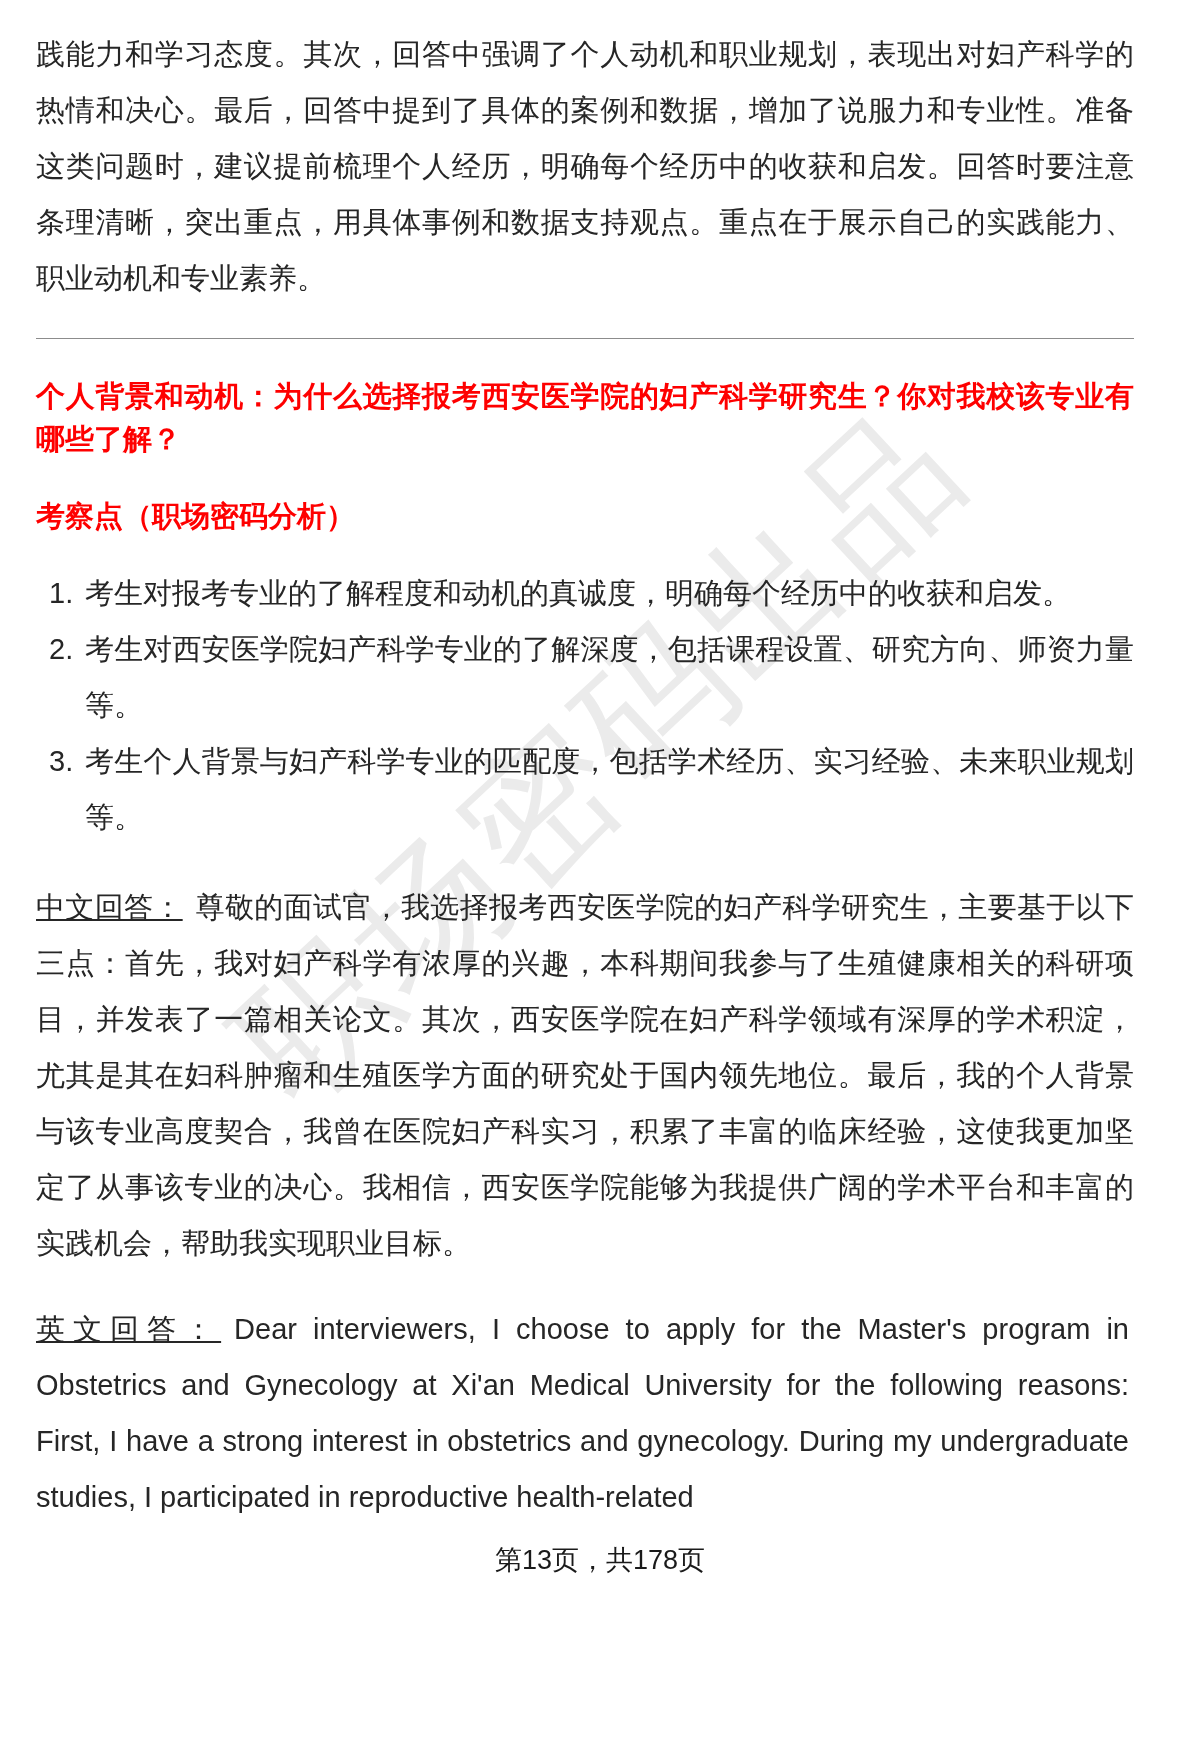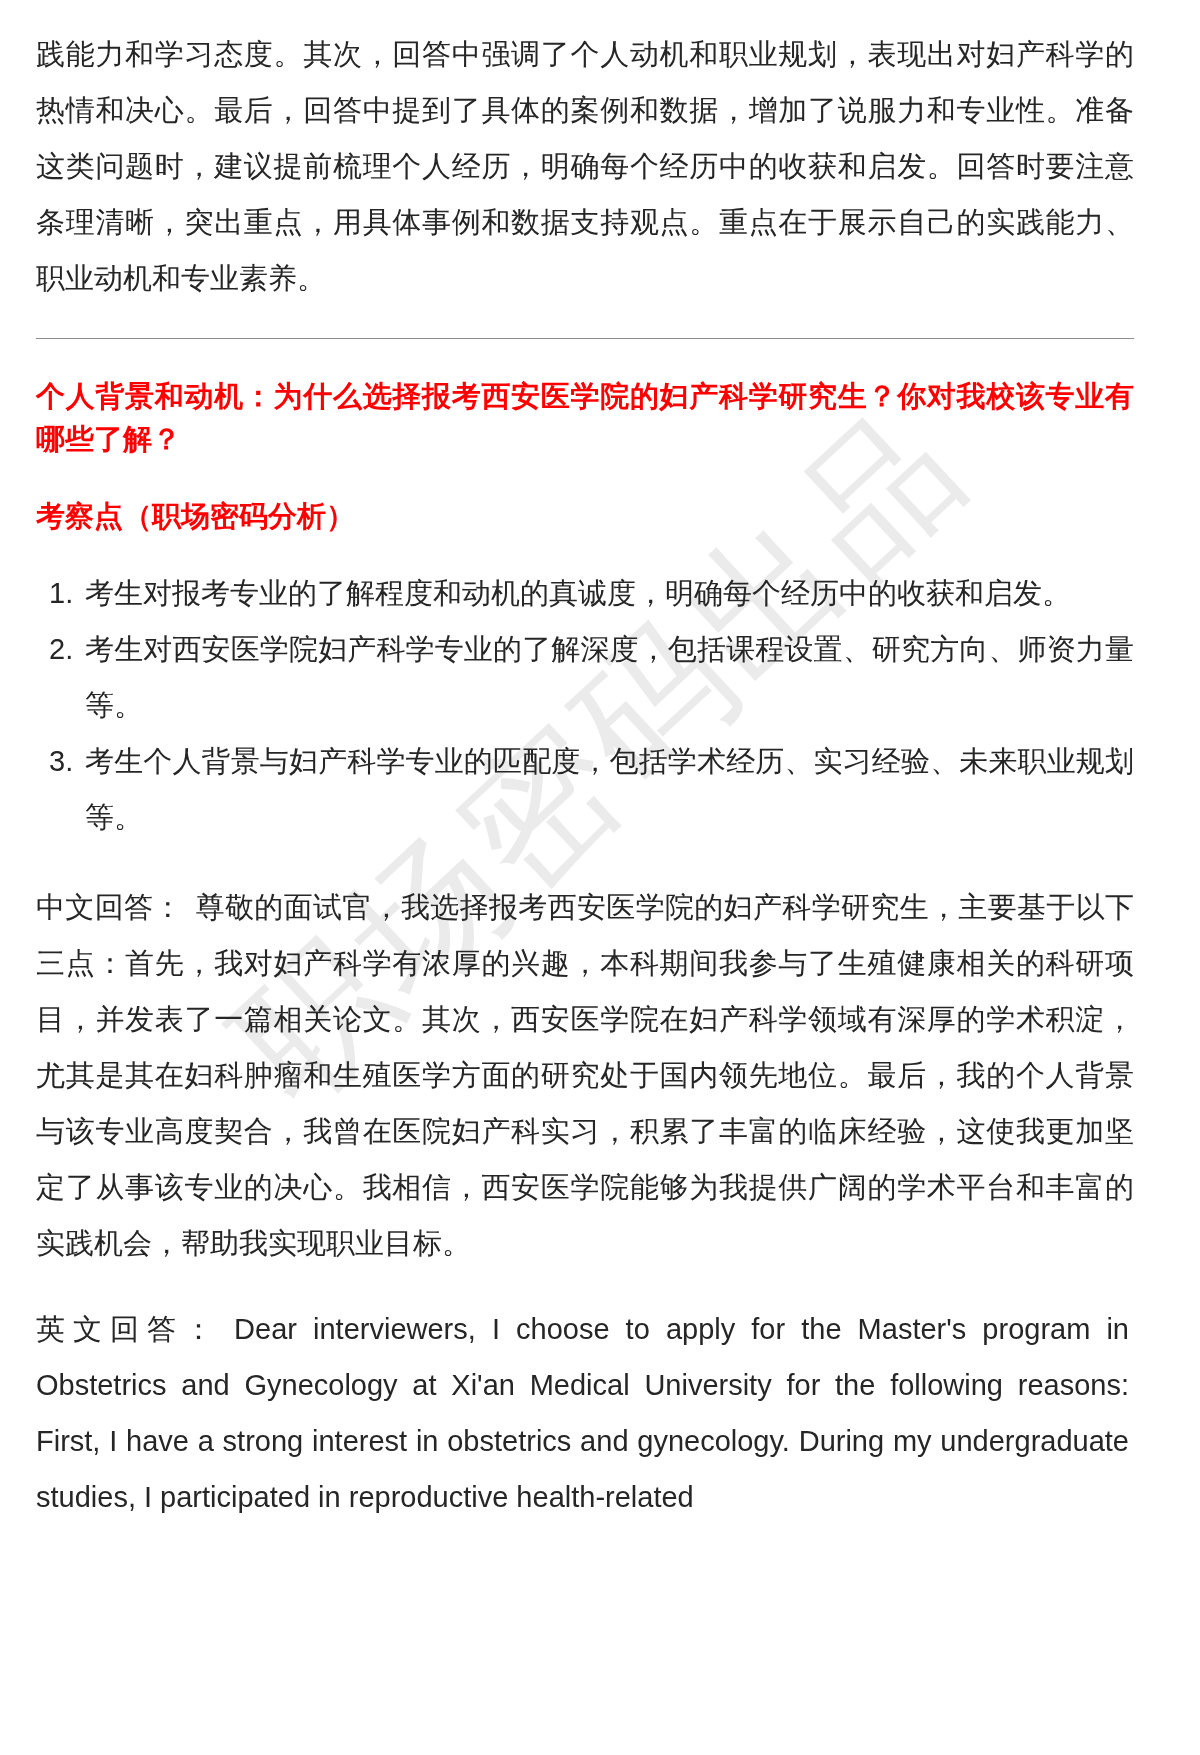--- a/index.html
+++ b/index.html
@@ -78,21 +78,21 @@
     line-height: 56px;
     text-align: justify;
   }
 
   ol.points-list li .num {
     position: absolute;
     left: 13px;
     top: 0;
   }
 
-  .answer-label { margin-right: 13px; }
+  .answer-label { margin-right: 13px; text-decoration: underline; }
 
   p.english-para {
     font-size: 29px;
     line-height: 56px;
     text-align: justify;
     margin: 0 5px 16px 0;
   }
 
   .footer {
     position: relative;
@@ -139,14 +139,15 @@
     <p class="body-para">
       <span class="answer-label">中文回答：</span><span>尊敬的面试官，我选择报考西安医学院的妇产科学研究生，主要基于以下三点：首先，我对妇产科学有浓厚的兴趣，本科期间我参与了生殖健康相关的科研项目，并发表了一篇相关论文。其次，西安医学院在妇产科学领域有深厚的学术积淀，尤其是其在妇科肿瘤和生殖医学方面的研究处于国内领先地位。最后，我的个人背景与该专业高度契合，我曾在医院妇产科实习，积累了丰富的临床经验，这使我更加坚定了从事该专业的决心。我相信，西安医学院能够为我提供广阔的学术平台和丰富的实践机会，帮助我实现职业目标。</span>
     </p>
 
     <p class="english-para">
       <span class="answer-label">英文回答：</span><span>Dear interviewers, I choose to apply for the Master's program in Obstetrics and Gynecology at Xi'an Medical University for the following reasons: First, I have a strong interest in obstetrics and gynecology. During my undergraduate studies, I participated in reproductive health-related</span>
     </p>
 
   </div>
 
+  <div class="footer">第13页，共178页</div>
 
 </div>
 
 </body></html>

